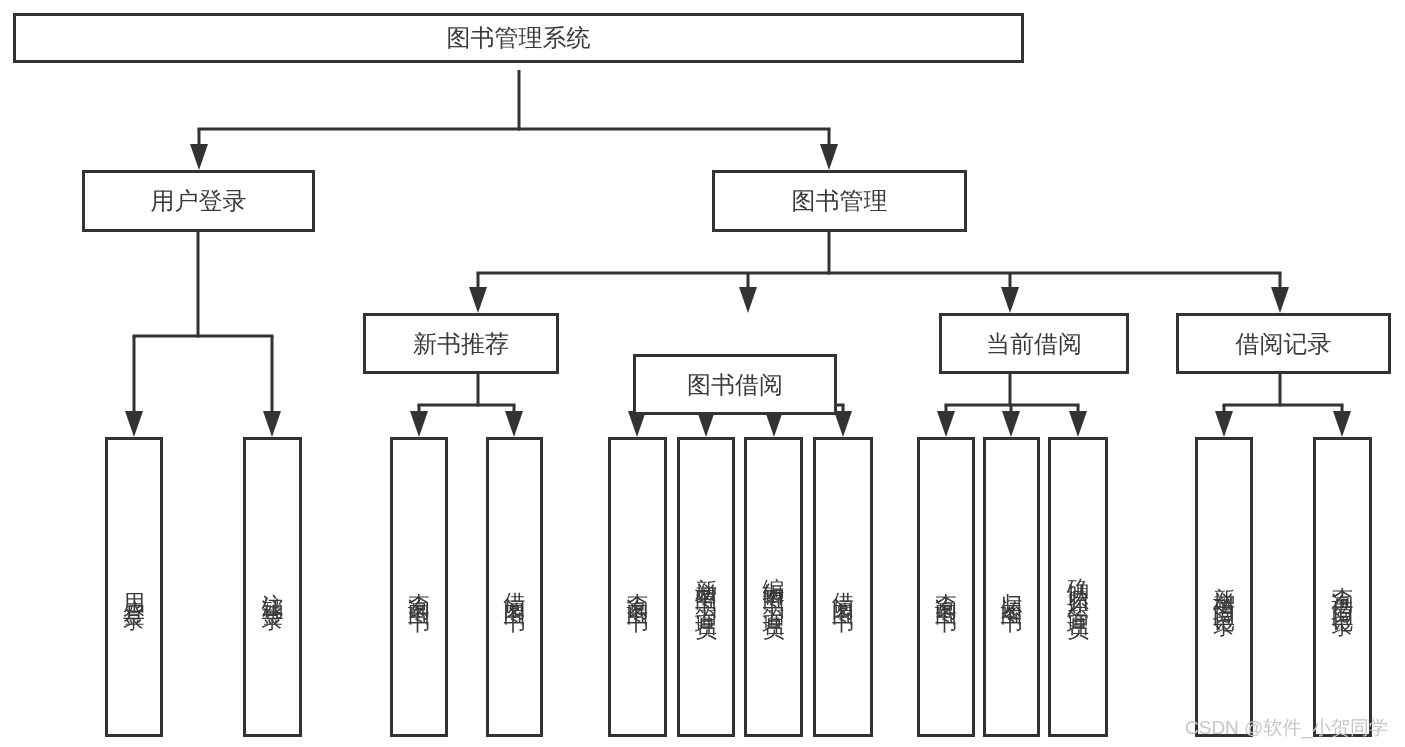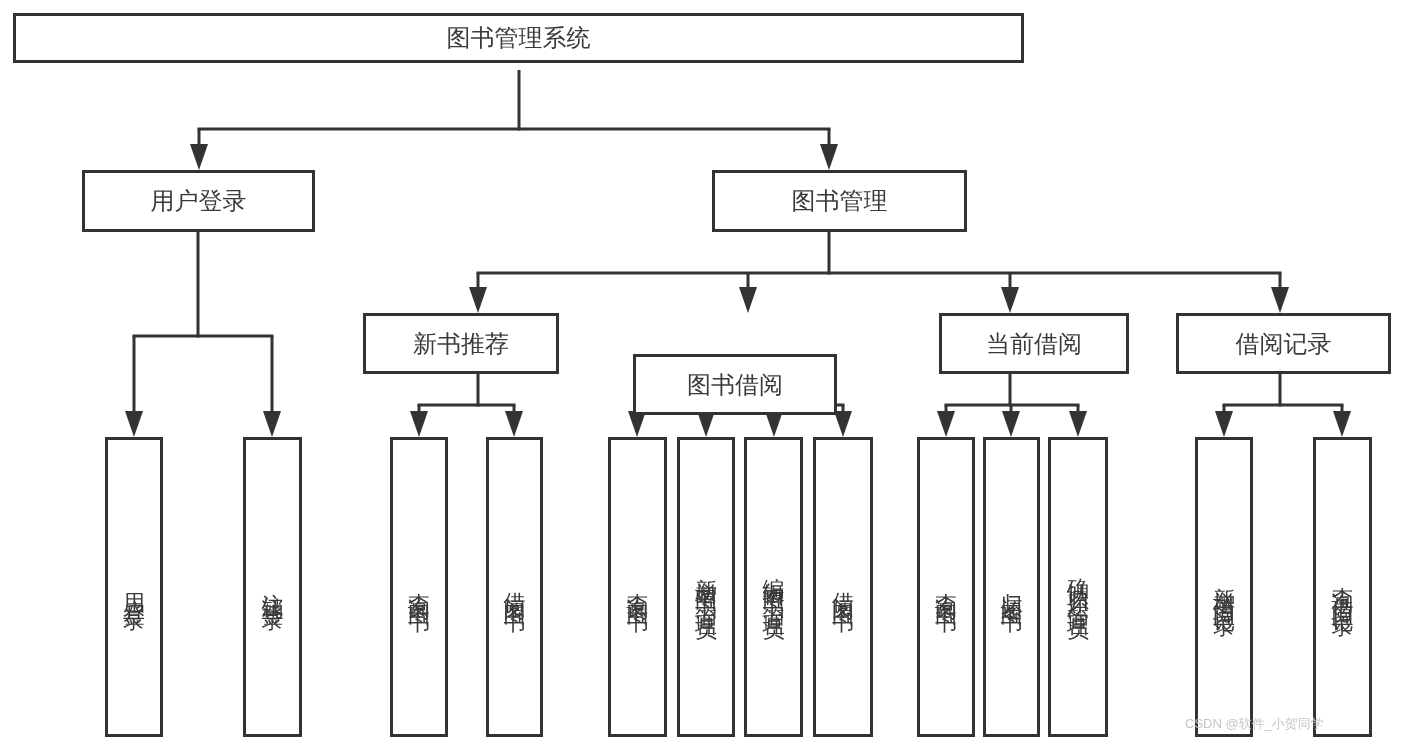--- a/index.html
+++ b/index.html
@@ -60,21 +60,21 @@
   .l8  { left: 813px;  width: 60px; }
   .l9  { left: 917px;  width: 58px; }
   .l10 { left: 983px;  width: 57px; }
   .l11 { left: 1048px; width: 60px; }
   .l12 { left: 1195px; width: 58px; }
   .l13 { left: 1313px; width: 59px; }
   .watermark {
     position: absolute;
     left: 1185px;
     top: 715px;
-    font-size: 13px;
+    font-size: 19px;
     color: #c6c6c6;
     white-space: nowrap;
     z-index: 5;
   }
   svg line { stroke: #333333; stroke-width: 3; }
   svg polygon { fill: #333333; }
 </style>
 </head>
 <body>
 

